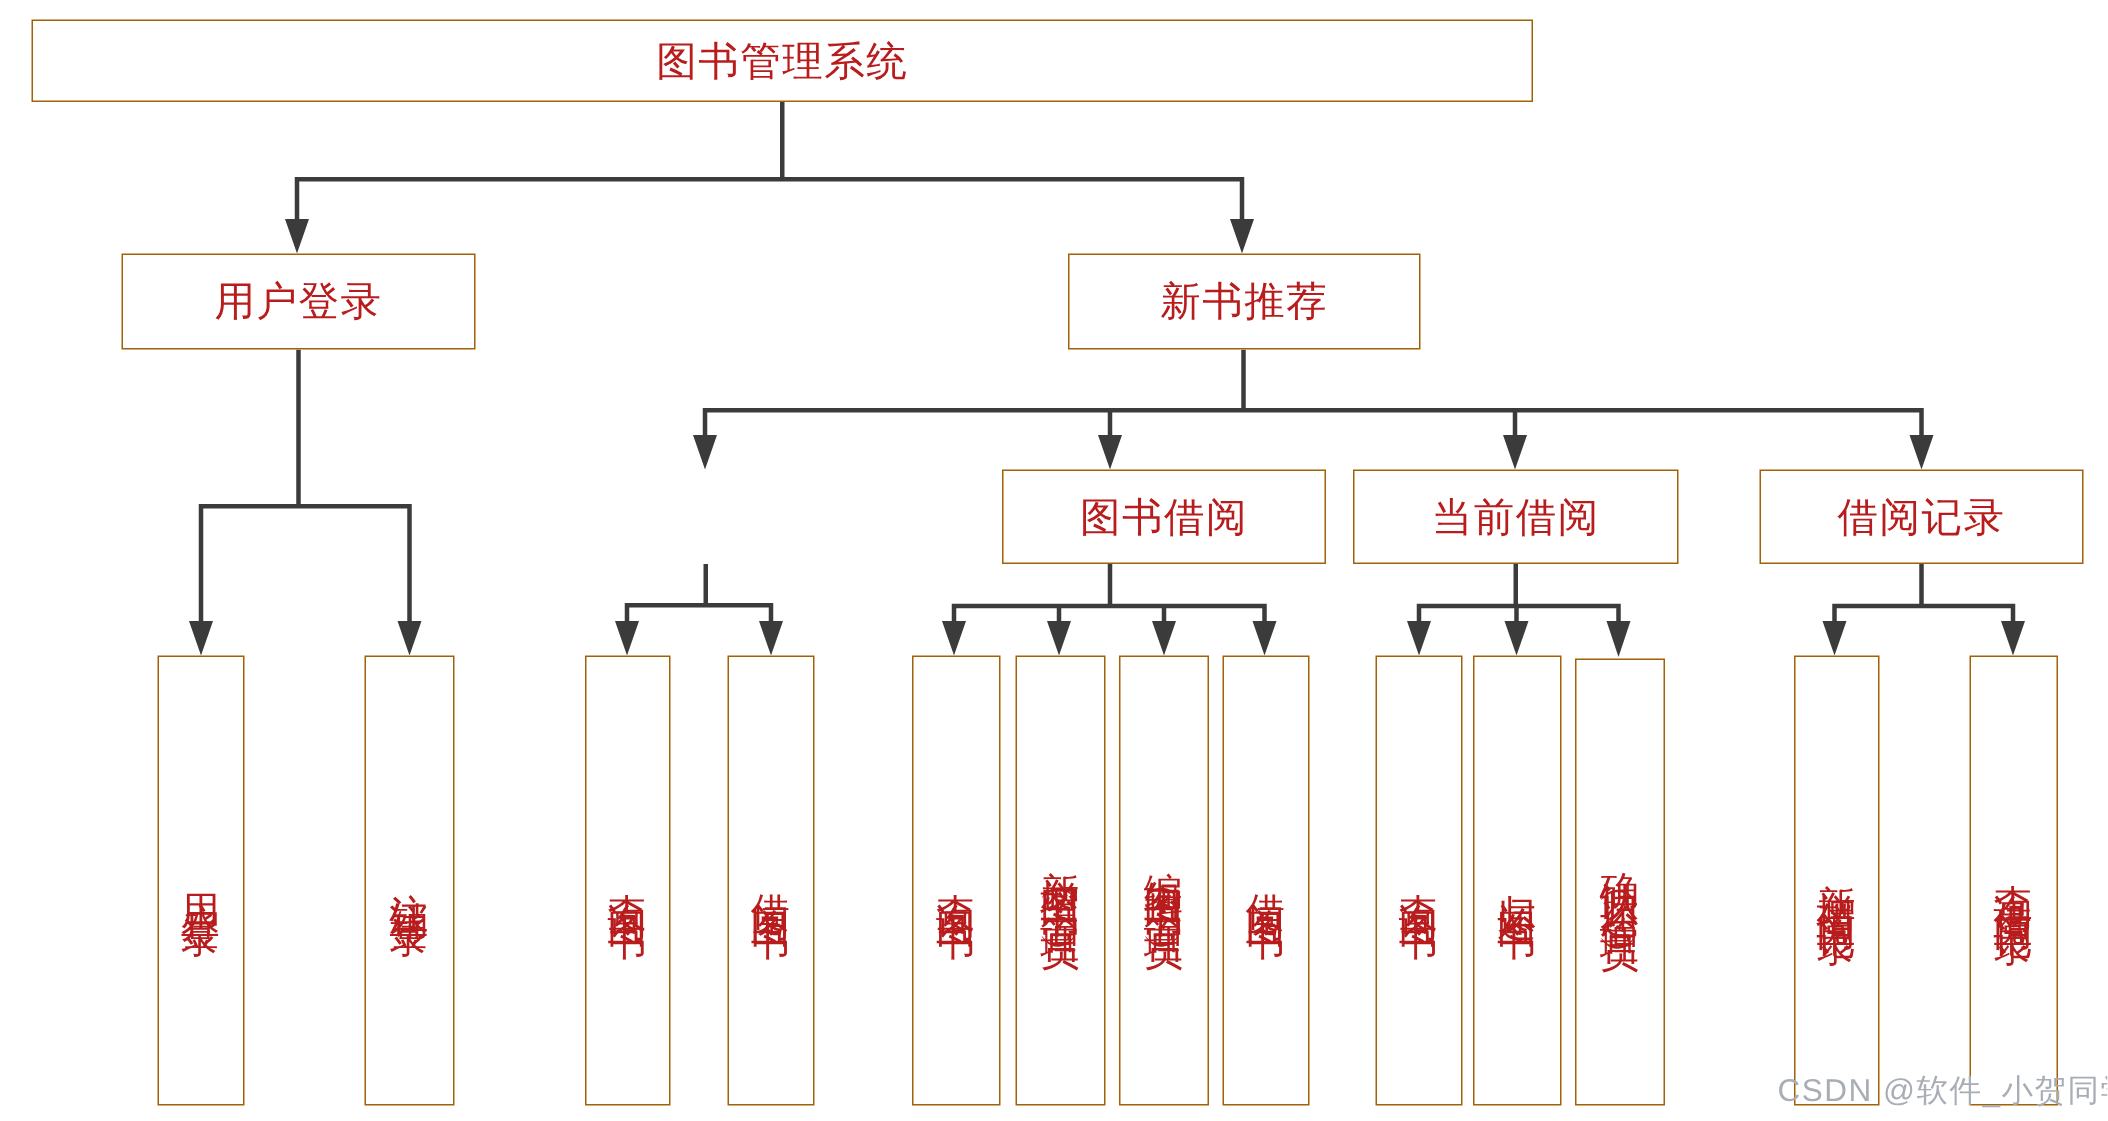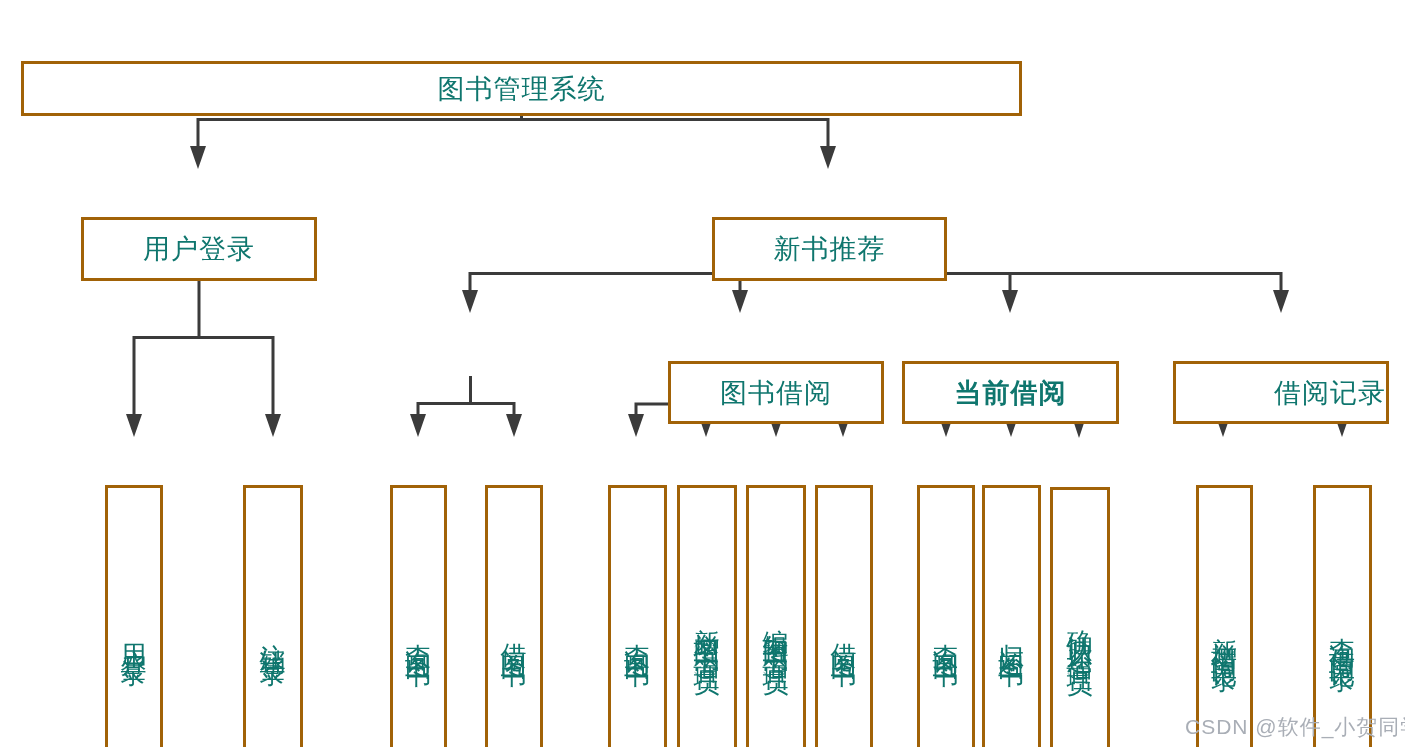--- a/index.html
+++ b/index.html
@@ -7,28 +7,27 @@
     position:relative;
     width:1405px;height:747px;
     background:#ffffff;
     font-family:"Liberation Sans","DejaVu Sans",sans-serif;
     overflow:hidden;
   }
   .wires{position:absolute;left:0;top:0;width:1405px;height:747px;}
   .node{
     position:absolute;
     box-sizing:border-box;
-    border:3px solid #a16207;
+    border:1px solid #a16207;
     background:#ffffff;
     display:flex;align-items:center;justify-content:center;
-    color:#0f766e;
+    color:#b91c1c;
     font-size:27px;
     letter-spacing:1px;
     white-space:nowrap;
-    margin-top:48px;
   }
   .vnode .vtext{
     writing-mode:vertical-rl;
     text-orientation:mixed;
     letter-spacing:6px;
     font-size:26px;
     line-height:1;
   }
   .watermark{
     position:absolute;
@@ -103,24 +102,24 @@
   <div class="node" style="left:81px;top:169px;width:236px;height:64px;">
     <span>用户登录</span>
   </div>
   <div class="node" style="left:712px;top:169px;width:235px;height:64px;">
     <span>新书推荐</span>
   </div>
 
   <div class="node" style="left:668px;top:313px;width:216px;height:63px;">
     <span>图书借阅</span>
   </div>
-  <div class="node" style="left:902px;top:313px;width:217px;height:63px;font-weight:bold;">
+  <div class="node" style="left:902px;top:313px;width:217px;height:63px;">
     <span>当前借阅</span>
   </div>
-  <div class="node" style="left:1173px;top:313px;width:216px;height:63px;justify-content:flex-end;">
+  <div class="node" style="left:1173px;top:313px;width:216px;height:63px;">
     <span>借阅记录</span>
   </div>
 
   <div class="node vnode" style="left:105px;top:437px;width:58px;height:300px;">
     <span class="vtext">用户登录</span>
   </div>
   <div class="node vnode" style="left:243px;top:437px;width:60px;height:300px;">
     <span class="vtext">注销登录</span>
   </div>
 

